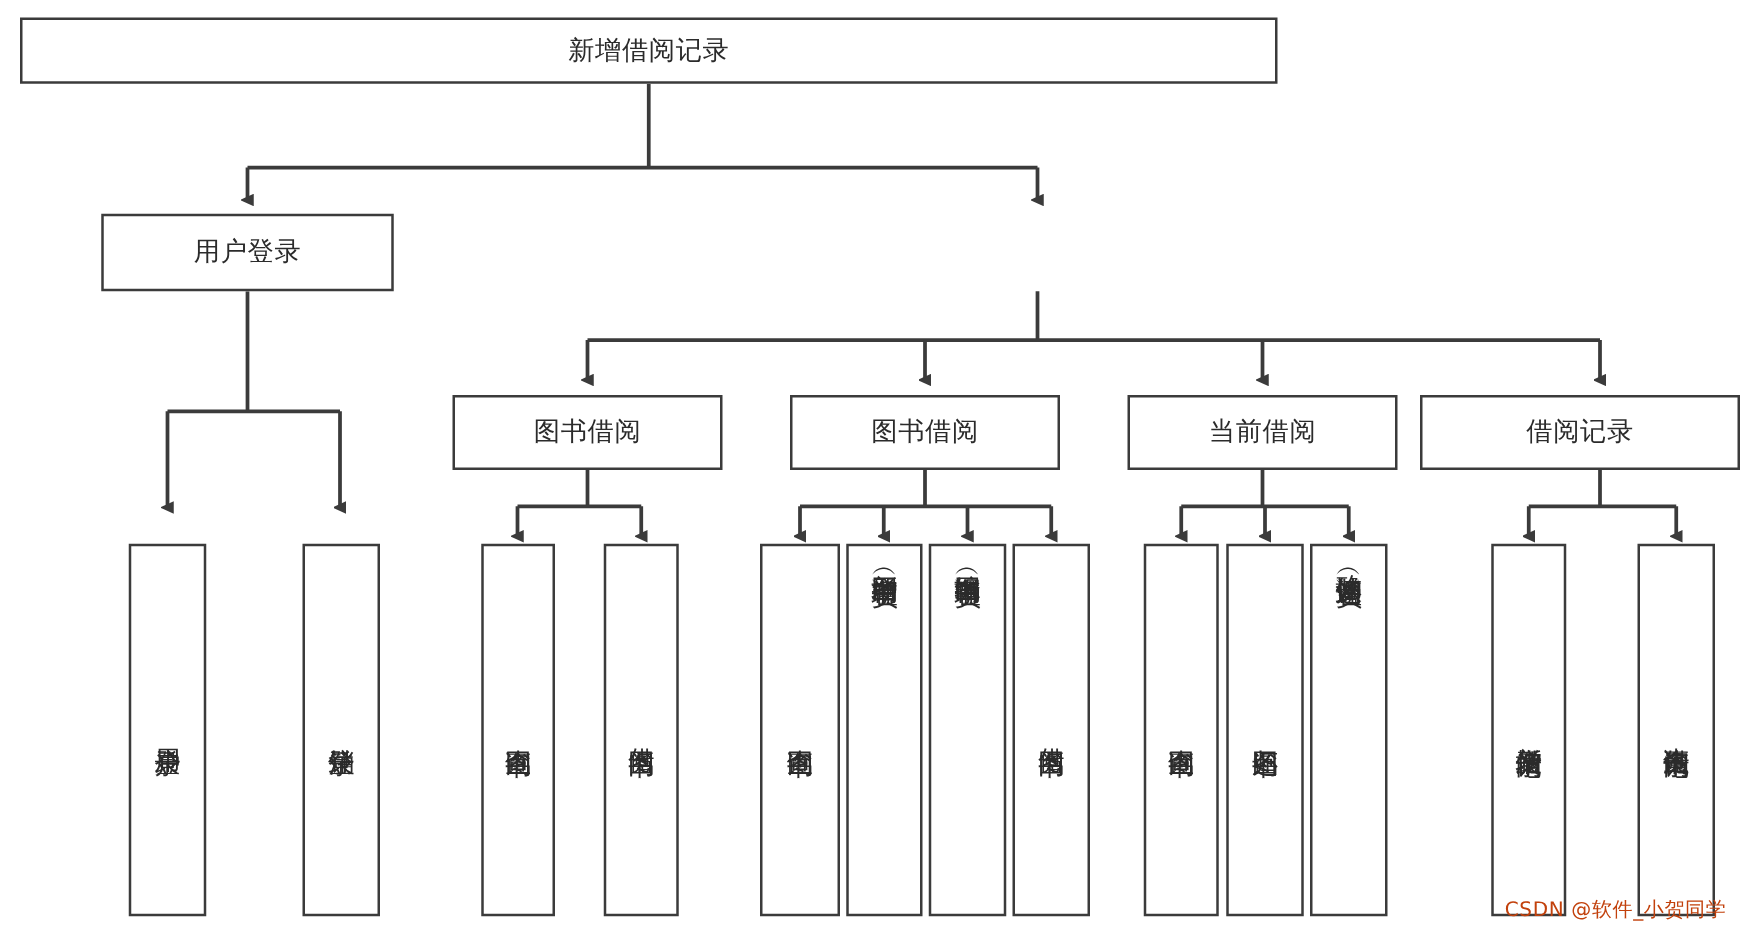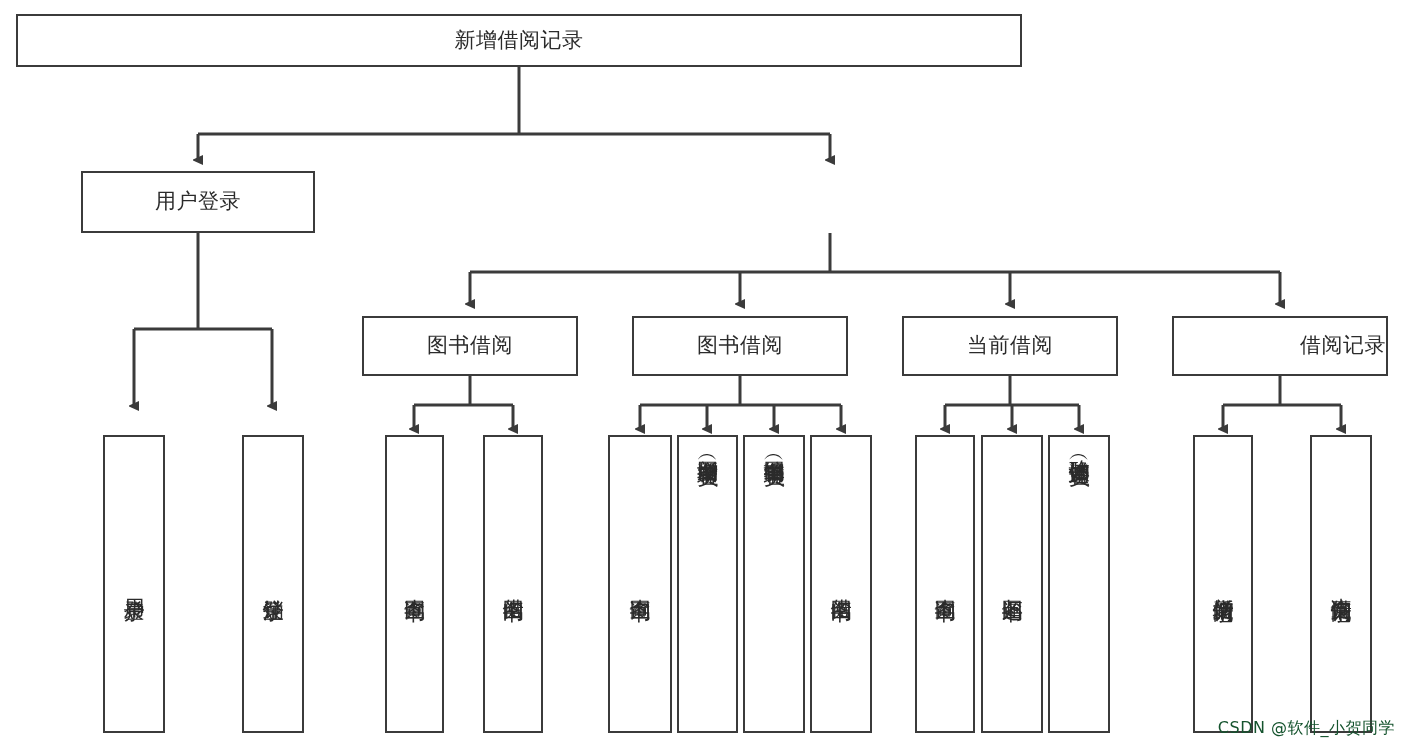--- a/index.html
+++ b/index.html
@@ -68,24 +68,24 @@
     color: #2b2b2b;
   }
   
   .node.vert.center {
     align-items: center;
     padding-top: 0;
   }
 
   .watermark {
     position: absolute;
-    right: 10px;
+    right: 24px;
     bottom: 8px;
     font-size: 16px;
-    color: #14532d;
+    color: #c2410c;
     white-space: nowrap;
     letter-spacing: 0.5px;
   }
 </style>
 </head>
 <body>
 
 <div id="canvas">
 
   <svg class="connectors" viewBox="0 0 1405 747" xmlns="http://www.w3.org/2000/svg">
@@ -153,21 +153,21 @@
   </div>
 
   <div class="node horiz" style="left:902px; top:316px; width:216px; height:60px;">
     <span>当前借阅</span>
   </div>
 
   <div class="node horiz" style="left:632px; top:316px; width:216px; height:60px;">
     <span>图书借阅</span>
   </div>
 
-  <div class="node horiz" style="left:1172px; top:316px; width:216px; height:60px;justify-content:flex-end;">
+  <div class="node horiz" style="left:1136px; top:316px; width:256px; height:60px;">
     <span>借阅记录</span>
   </div>
 
   <div class="node vert center" style="left:103px; top:435px; width:62px; height:298px;">
     <span class="vlabel">用户登录</span>
   </div>
 
   <div class="node vert center" style="left:242px; top:435px; width:62px; height:298px;">
     <span class="vlabel">注销登录</span>
   </div>

